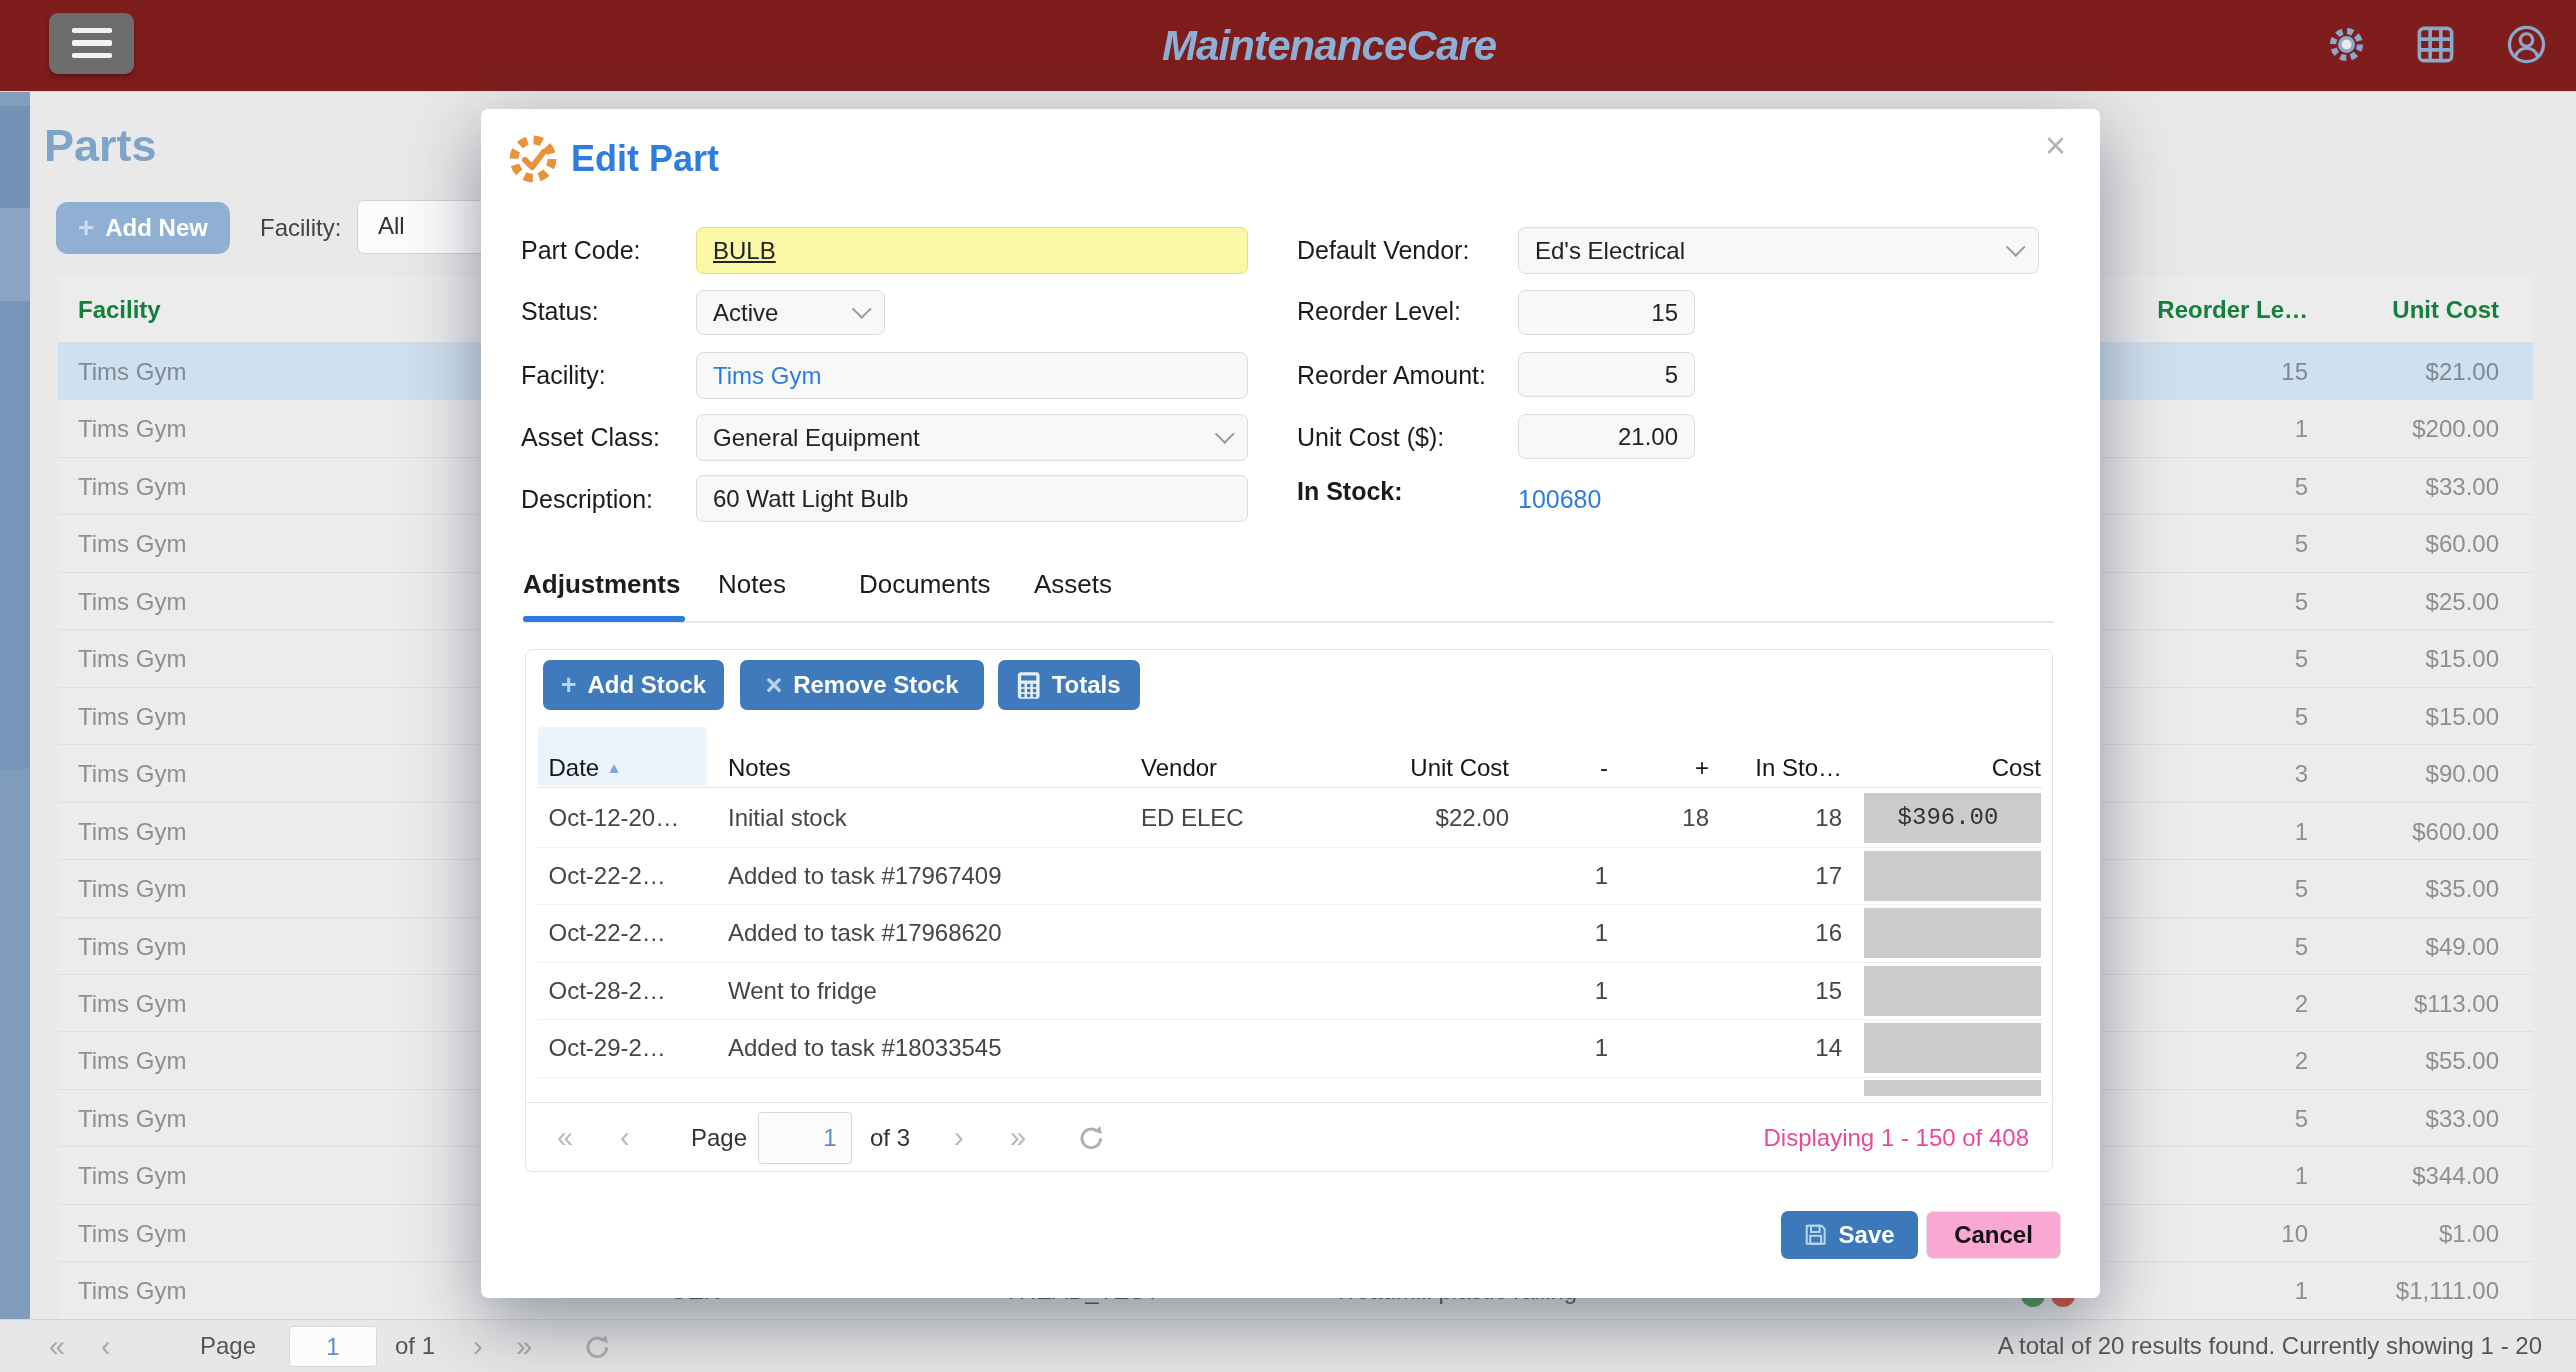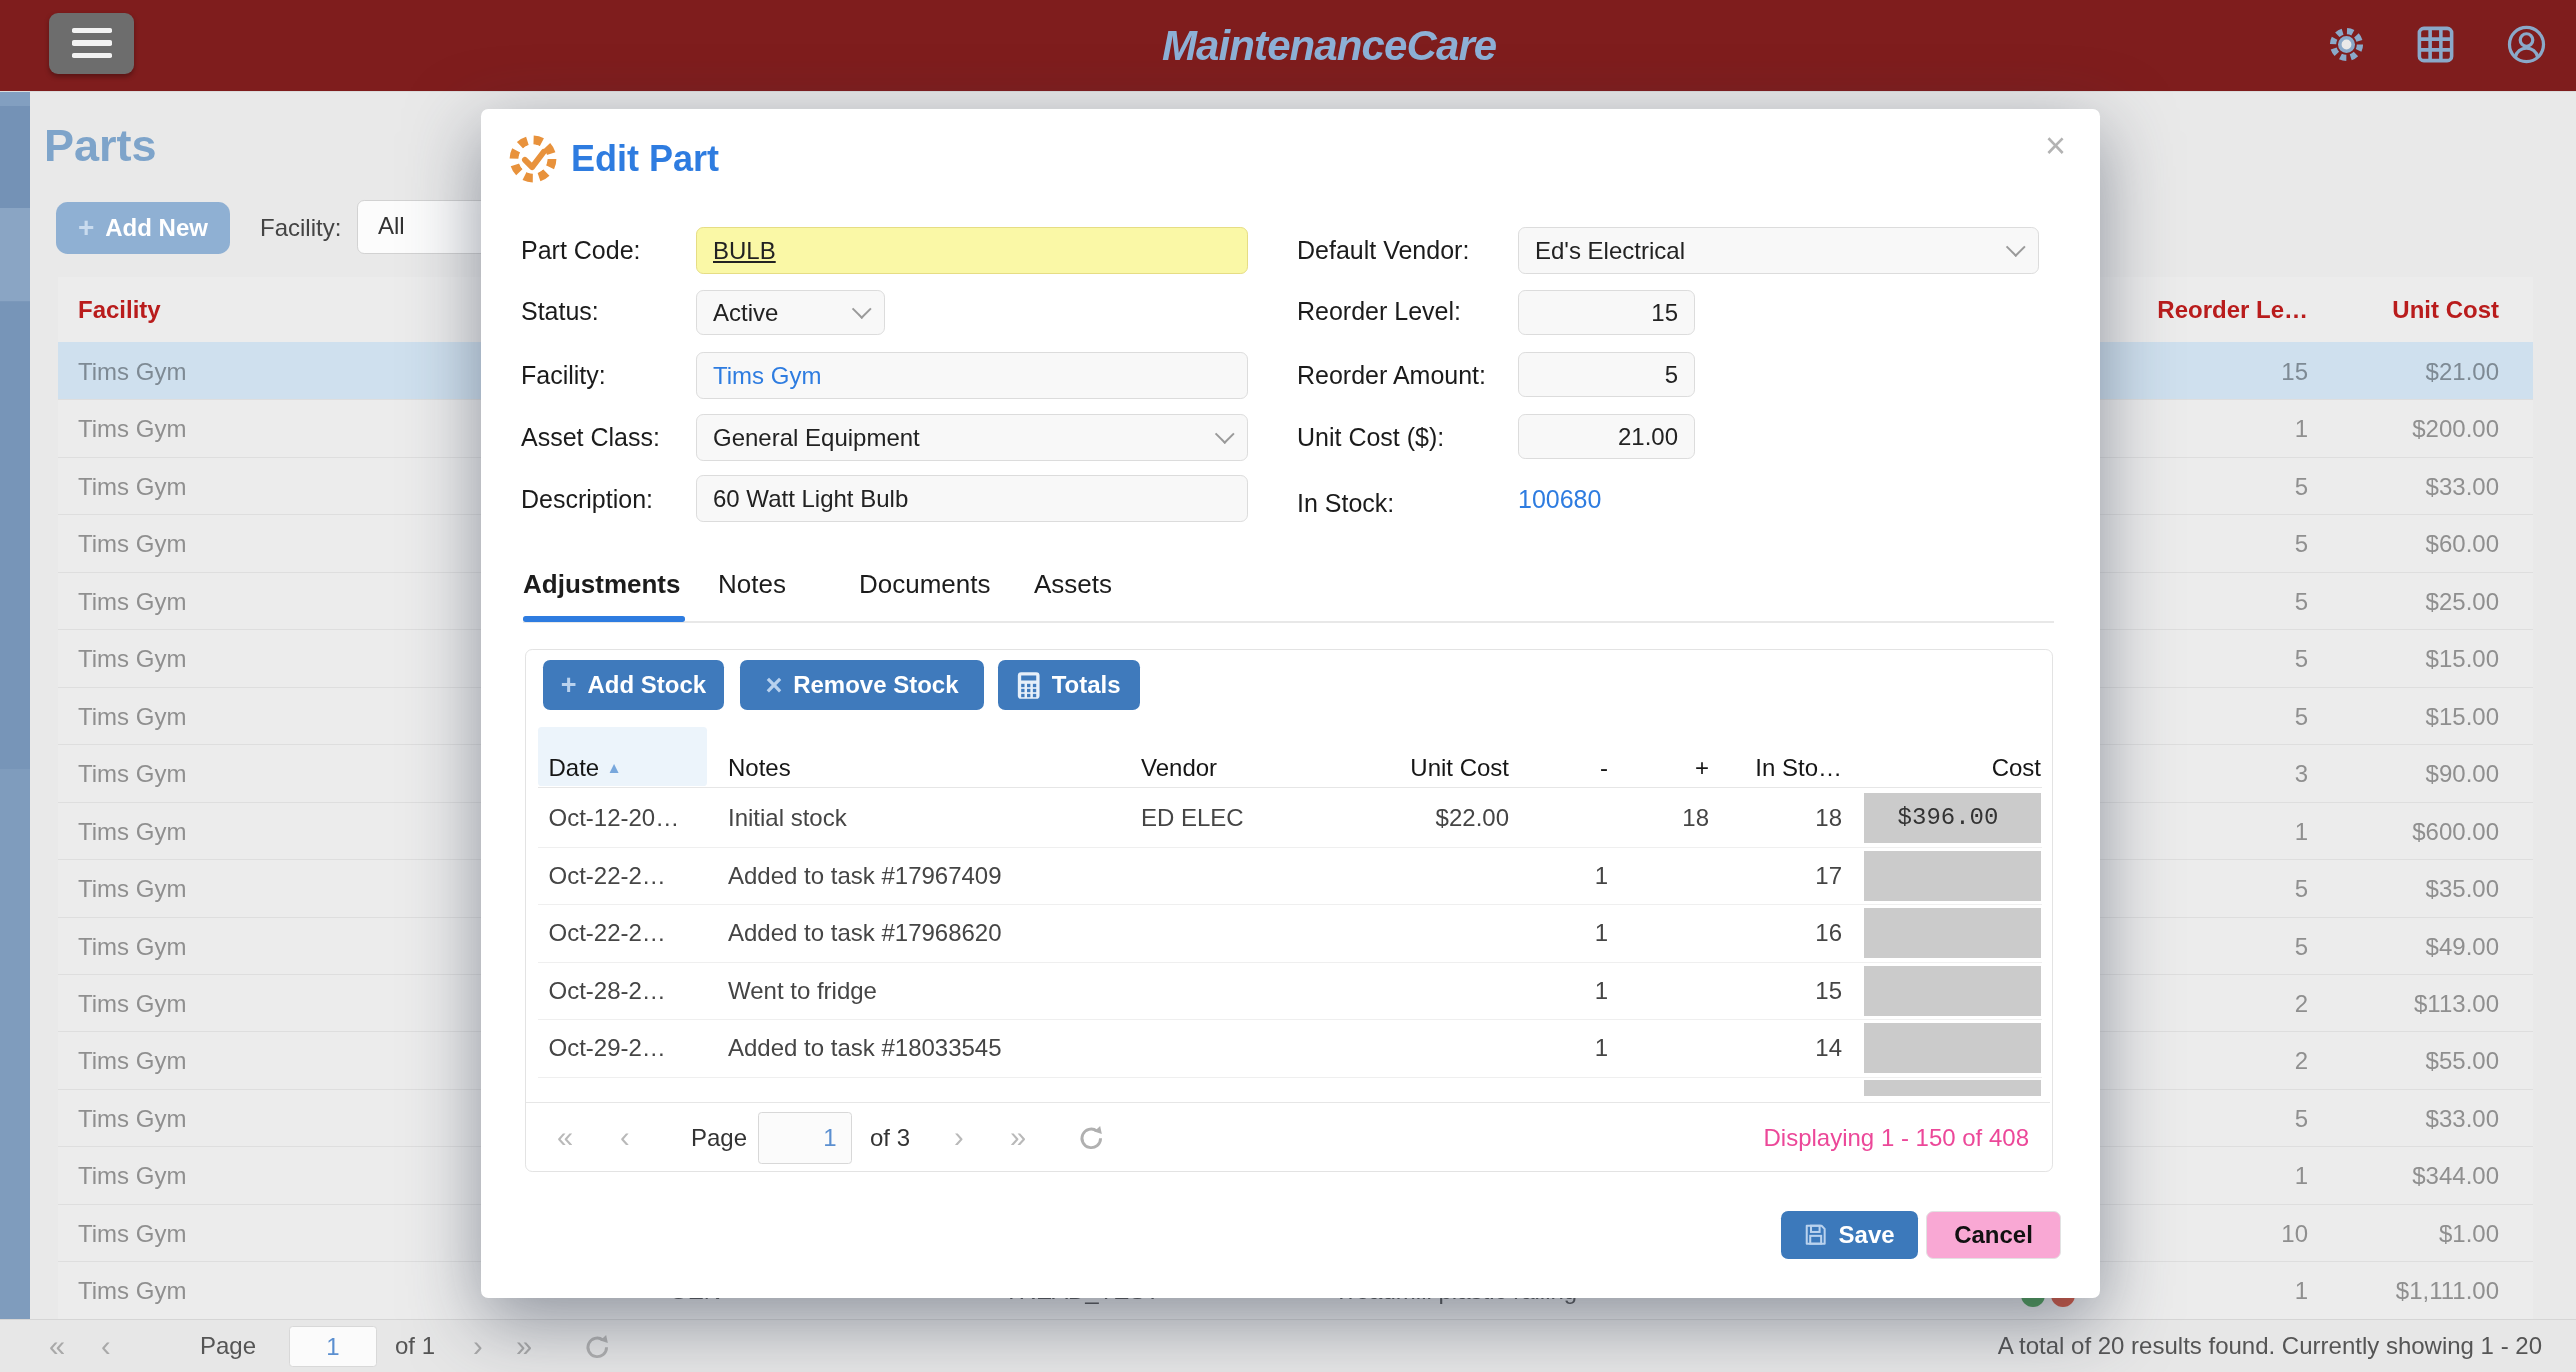--- a/index.html
+++ b/index.html
@@ -24,21 +24,21 @@
   .page-title { position:absolute; left:44px; top:120px; font-size:45px; font-weight:bold; color:#7ea4ca; }
   .addnew { position:absolute; left:56px; top:202px; width:174px; height:52px; background:#8fb0d3; border-radius:11.7px;
     display:flex; align-items:center; justify-content:center; gap:10.8px; color:#fff; font-weight:bold; font-size:24px; cursor:pointer; }
   .addnew .plus { color:#c9dbee; font-size:28px; font-weight:bold; }
   .fac-label { position:absolute; left:260px; top:202px; height:52px; line-height:52px; font-size:24px; color:#444; }
   .fac-dd { position:absolute; left:357px; top:200px; width:235px; height:54px; background:#fcfcfc; border:1.8px solid #d2d2d2; border-radius:7.2px;
     font-size:24px; color:#333; padding-left:20px; line-height:50px; cursor:pointer; }
 
   .bg-table { position:absolute; left:58px; top:277px; width:2475px; height:1042px; background:#ececec; }
   .bg-thead { position:absolute; left:0; top:0; width:2475px; height:65px; }
-  .bg-thead span { font-weight:bold; font-size:24px; color:#b91c1c; line-height:65px; position:absolute; }
+  .bg-thead span { font-weight:bold; font-size:24px; color:#15803d; line-height:65px; position:absolute; }
   .bg-th-fac { left:20px; }
   .bg-th-re { right:225px; width:269px; text-align:right; }
   .bg-th-uc { right:34px; width:234px; text-align:right; }
   .bg-row { position:absolute; left:0; width:2475px; height:57px; border-top:0.9px solid #dedede; cursor:pointer; }
   .bg-row span { position:absolute; font-size:24px; color:#8f8f8f; line-height:57px; }
   .bg-fac { left:20px; }
   .bg-re { right:225px; width:144px; text-align:right; }
   .bg-uc { right:34px; width:234px; text-align:right; }
   .bg-row.hl { background:#cfe0ee; border-top:0.9px solid #cfe0ee; }
   .bg-row.hl span { color:#7e8a94; }
@@ -313,21 +313,21 @@
 
   <div class="m-label" style="left:816px; top:184px;">Reorder Level:</div>
   <input class="field num" style="left: 1037px; top: 181px; width: 177px; height: 45px;" value="15">
 
   <div class="m-label" style="left:816px; top:248px;">Reorder Amount:</div>
   <input class="field num" style="left: 1037px; top: 243px; width: 177px; height: 45px;" value="5">
 
   <div class="m-label" style="left:816px; top:310px;">Unit Cost ($):</div>
   <input class="field num" style="left: 1037px; top: 305px; width: 177px; height: 45px;" value="21.00">
 
-  <div class="m-label" style="left:816px; top:376px;">In Stock:</div>
+  <div class="m-label" style="left:816px; top:364px;font-weight:bold;">In Stock:</div>
   <div class="m-instock" style="left:1037px; top:372px;">100680</div>
 
   <div class="tab active" style="left:42px;">Adjustments</div>
   <div class="tab" style="left:237px;">Notes</div>
   <div class="tab" style="left:378px;">Documents</div>
   <div class="tab" style="left:553px;">Assets</div>
   <div class="tab-line"></div>
   <div class="tab-underline"></div>
 
   <div class="panel">

